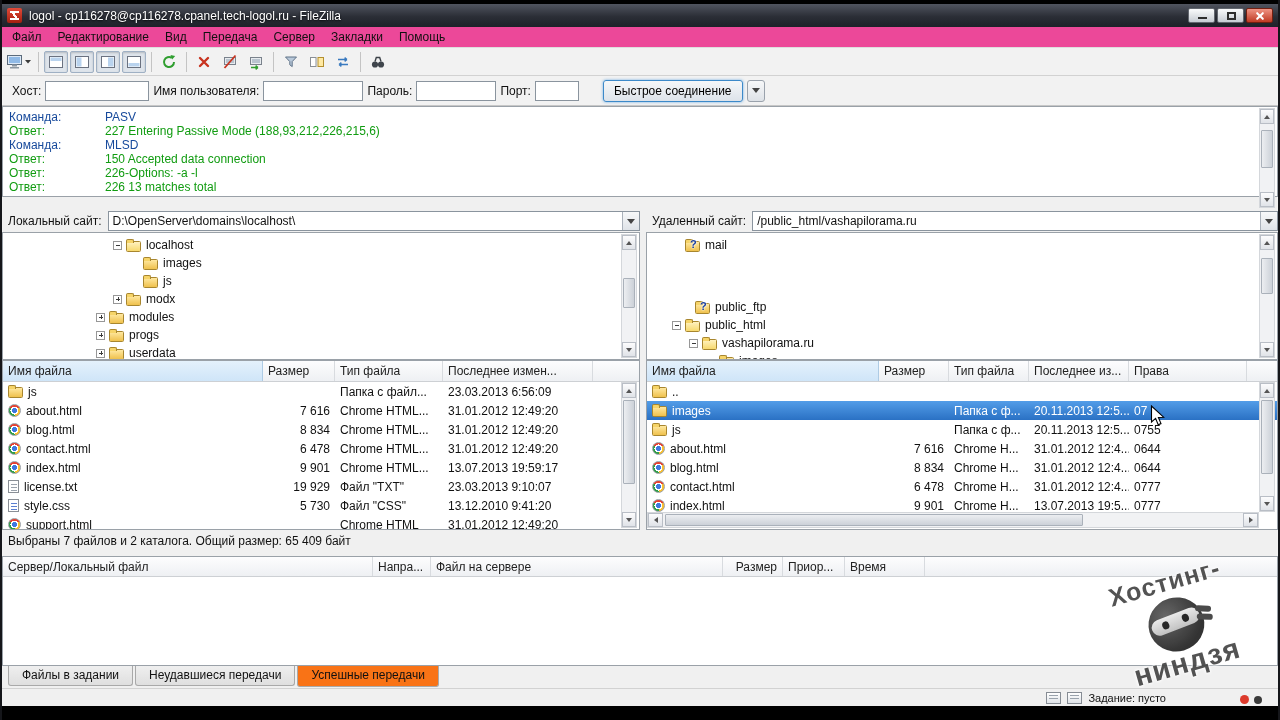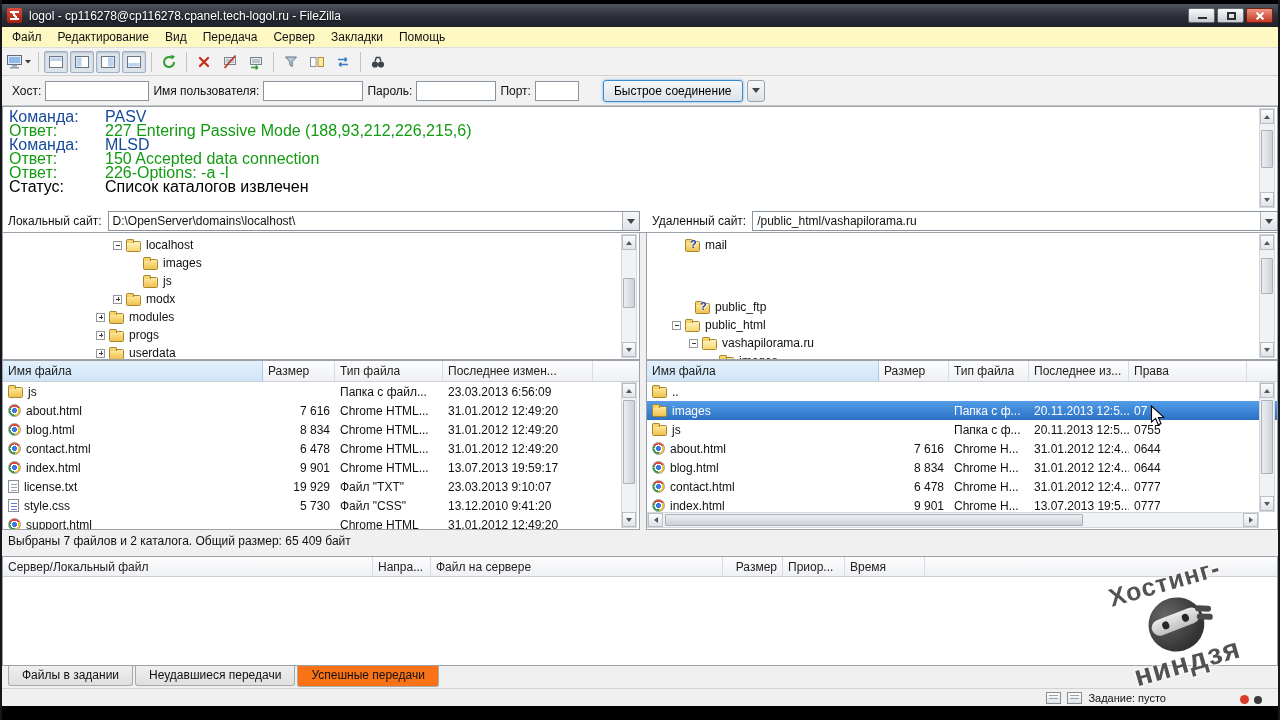--- a/index.html
+++ b/index.html
@@ -17,39 +17,39 @@
 .title-text{color:#fff;margin-left:7px;flex:1;white-space:nowrap;overflow:hidden;text-shadow:0 1px 2px rgba(0,0,0,.8)}
 .win-controls{display:flex;gap:2px}
 .wbtn{width:27px;height:15px;border:1px solid #62666e;border-radius:2px;background:linear-gradient(#fafbfc,#c7ccd3);position:relative}
 .wbtn.close{background:linear-gradient(#ef9484,#bf3a23);border-color:#731f10}
 .g-min{position:absolute;left:9px;bottom:3px;width:9px;height:2px;background:#2d2d2d}
 .g-max{position:absolute;left:9px;top:3px;width:9px;height:8px;border:2px solid #2d2d2d}
 .g-x1,.g-x2{position:absolute;left:8px;top:6px;width:10px;height:2px;background:#fff;border-radius:1px}
 .g-x1{transform:rotate(45deg)}.g-x2{transform:rotate(-45deg)}
 
 
-.menubar{position:absolute;top:23px;left:0;right:0;height:21px;background:#fef9c3;border-bottom:1px solid #dedede;display:flex;align-items:center;padding-left:4px}
+.menubar{position:absolute;top:23px;left:0;right:0;height:21px;background:#ec4899;border-bottom:1px solid #dedede;display:flex;align-items:center;padding-left:4px}
 .menu-item{padding:2px 8px;white-space:nowrap}
 .toolbar{position:absolute;top:44px;left:0;right:0;height:28px;background:#f2f2f2;border-bottom:1px solid #d2d2d2;display:flex;align-items:center;padding-left:4px}
 .tbtn{height:22px;min-width:24px;display:flex;align-items:center;justify-content:center;margin:0 1px;border:1px solid transparent;border-radius:2px}
 .tbtn.pressed{background:#dee4eb;border-color:#9fb0c4;box-shadow:inset 0 1px 2px rgba(0,0,0,.18)}
 .tsep{width:1px;height:20px;background:#c4c4c4;margin:0 4px}
 .ti{display:flex;align-items:center}
 
 
 .quickbar{position:absolute;top:72px;left:0;right:0;height:30px;background:#f2f2f2;border-bottom:1px solid #c7c7c7;display:flex;align-items:center;padding-left:12px;gap:4px}
 .qlabel{white-space:nowrap}
 .qinput{height:20px;border:1px solid #8a949e;background:#fff;font:12px "Liberation Sans",sans-serif;padding:0 3px}
 .qinput.host{width:104px}.qinput.user{width:100px}.qinput.pass{width:80px}.qinput.port{width:44px}
 .qc-btn{height:22px;padding:0 10px;font:12px "Liberation Sans",sans-serif;background:linear-gradient(#f5f7f9,#dde3ea);border:1px solid #3c89c9;border-radius:3px;box-shadow:0 0 3px rgba(70,150,220,.75);margin-left:20px}
 .qc-drop{width:18px;height:22px;border:1px solid #9aa2ac;border-radius:3px;background:linear-gradient(#f7f8f9,#dee2e7);display:flex;align-items:center;justify-content:center}
 .caret{width:0;height:0;border-left:4px solid transparent;border-right:4px solid transparent;border-top:5px solid #444}
 
 
-.log{position:absolute;top:102px;left:2px;right:2px;height:127px;background:#fff;border:1px solid #9aa1a8;padding:3px 18px 0 6px;font-size:16px;line-height:14px;overflow:hidden}
+.log{position:absolute;top:102px;left:2px;right:2px;height:91px;background:#fff;border:1px solid #9aa1a8;padding:3px 18px 0 6px;font-size:12px;line-height:14px;overflow:hidden}
 .log-line{white-space:nowrap}
 .log-label{display:inline-block;width:96px}
 .log-line.command{color:#16499b}
 .log-line.response{color:#119c11}
 .log-line.status{color:#000}
 
 
 .sitebar{position:absolute;top:206px;height:22px;display:flex;align-items:center;gap:6px;padding-left:6px}
 .sitebar.left{left:2px;width:638px}
 .sitebar.right{left:646px;width:632px}
@@ -311,20 +311,21 @@
           <span class="caret"></span>
         </span>
     </div>
 
     <div class="log">
         <div class="log-line command"><span class="log-label">Команда:</span><span class="log-text">PASV</span></div>
         <div class="log-line response"><span class="log-label">Ответ:</span><span class="log-text">227 Entering Passive Mode (188,93,212,226,215,6)</span></div>
         <div class="log-line command"><span class="log-label">Команда:</span><span class="log-text">MLSD</span></div>
         <div class="log-line response"><span class="log-label">Ответ:</span><span class="log-text">150 Accepted data connection</span></div>
         <div class="log-line response"><span class="log-label">Ответ:</span><span class="log-text">226-Options: -a -l</span></div>
+        <div class="log-line response"><span class="log-label">Ответ:</span><span class="log-text">226 13 matches total</span></div>
         <div class="log-line status"><span class="log-label">Статус:</span><span class="log-text">Список каталогов извлечен</span></div>
       </div>
 
     <div class="sitebar right">
       <span class="sb-label">Удаленный сайт:</span>
       <div class="combo">
         <span class="combo-text">/public_html/vashapilorama.ru</span>
         <span class="combo-btn">
             <span class="caret"></span>
           </span>

